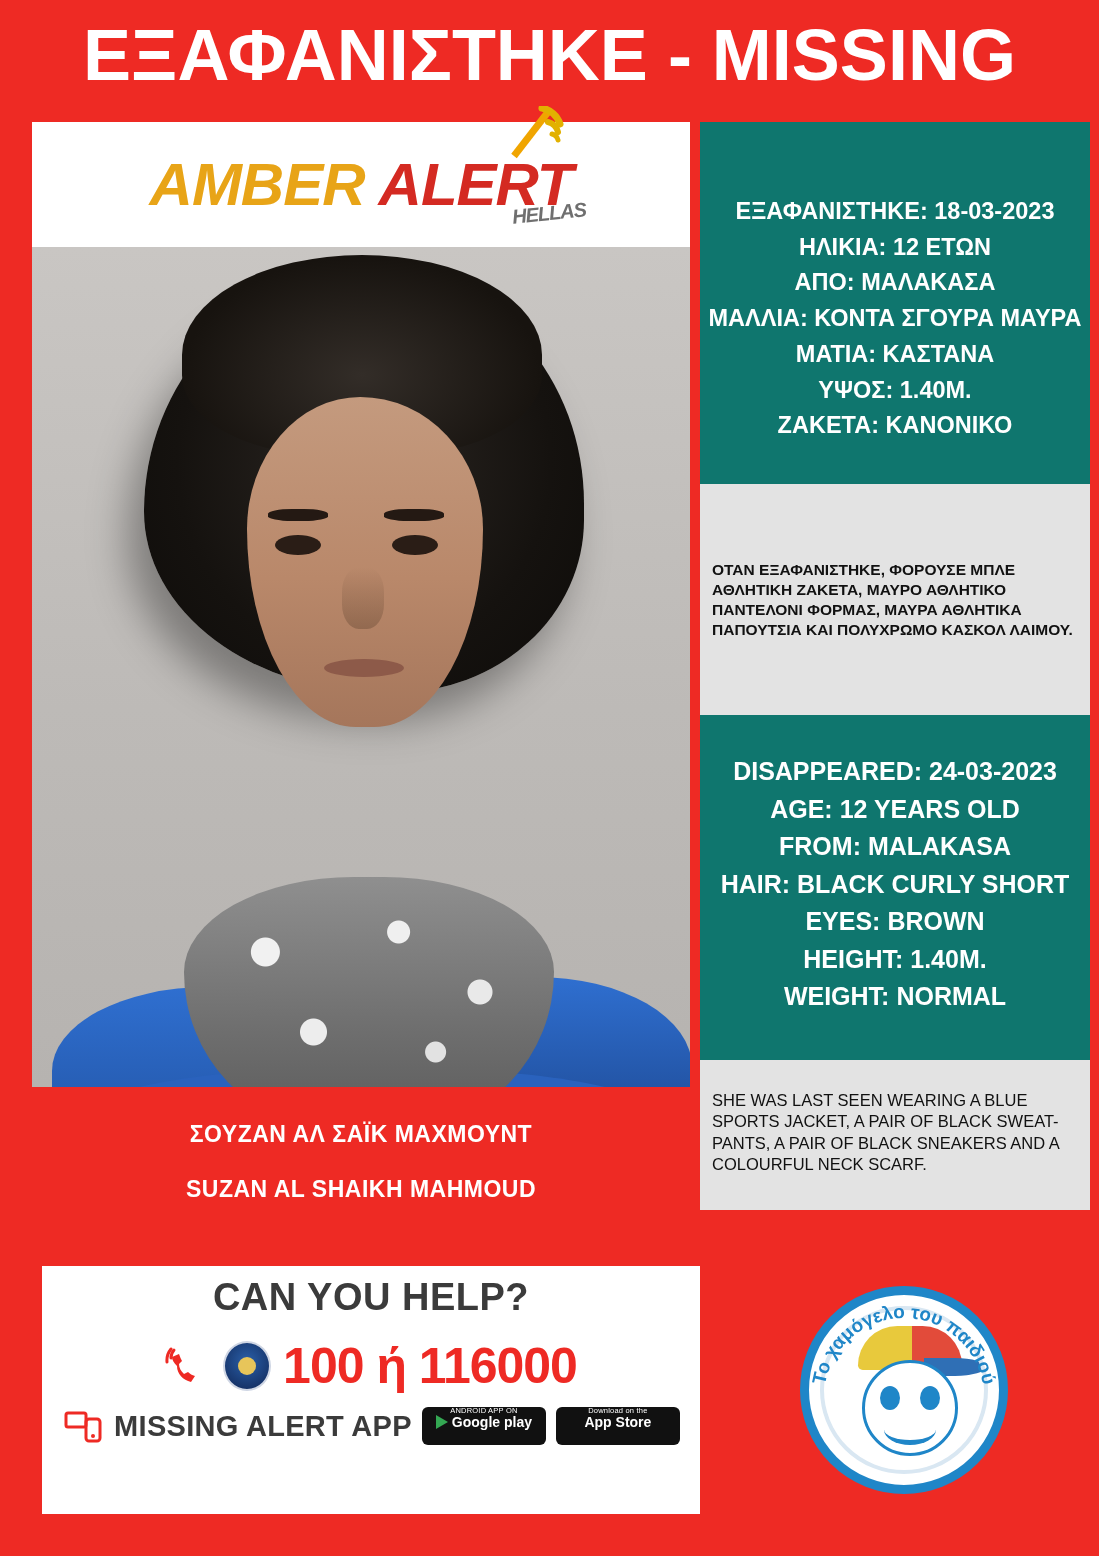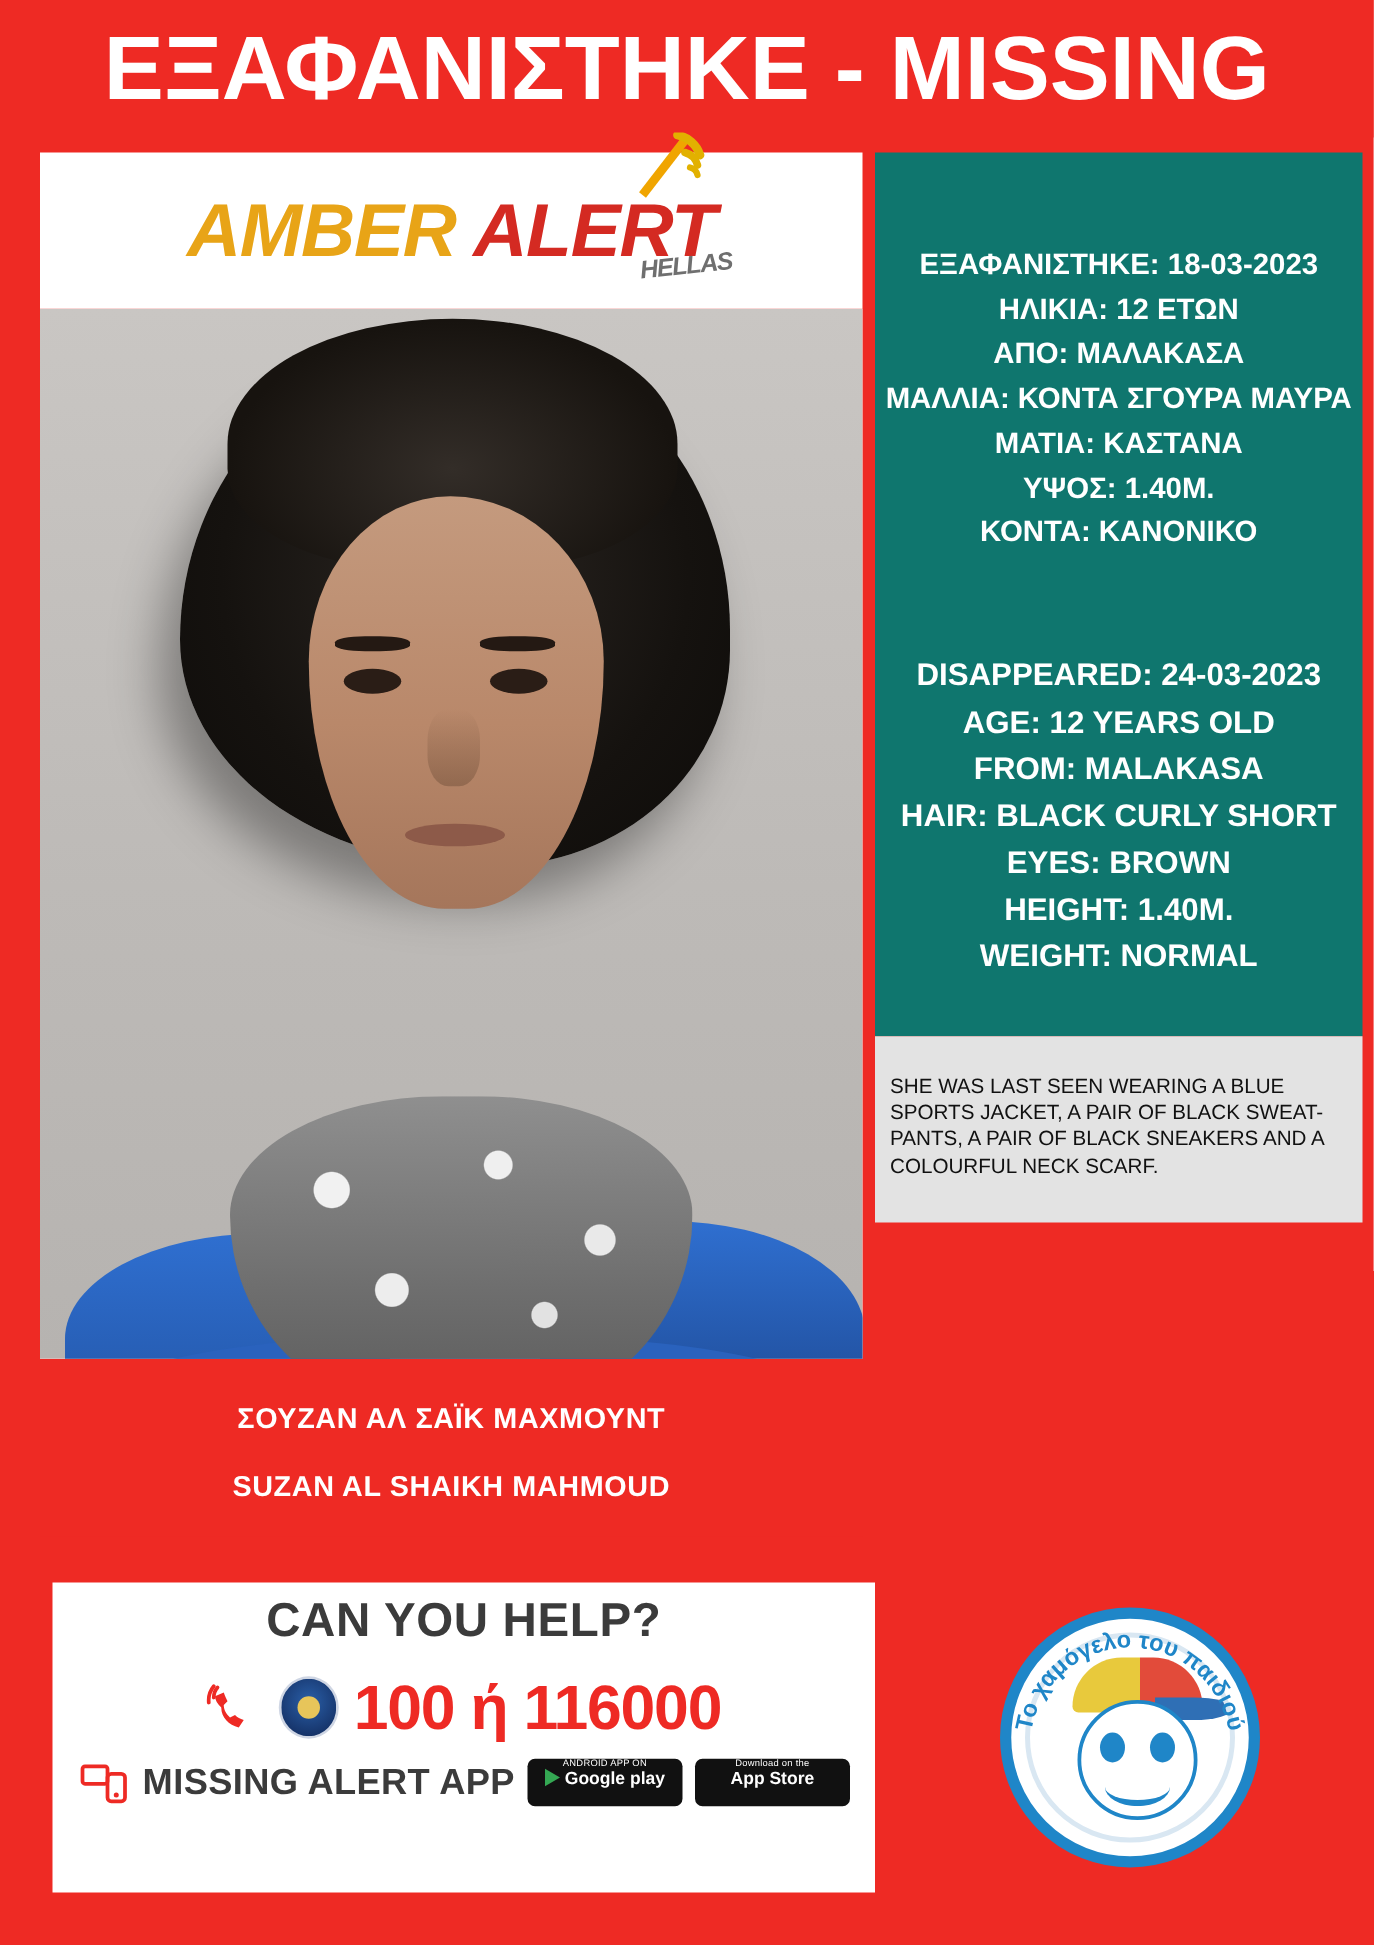--- a/index.html
+++ b/index.html
@@ -453,23 +453,24 @@
 
   <div class="right-col">
 
     <div class="panel info-gr">
       <div>ΕΞΑΦΑΝΙΣΤΗΚΕ: 18-03-2023</div>
       <div>ΗΛΙΚΙΑ: 12 ΕΤΩΝ</div>
       <div>ΑΠΟ: ΜΑΛΑΚΑΣΑ</div>
       <div>ΜΑΛΛΙΑ: ΚΟΝΤΑ ΣΓΟΥΡΑ ΜΑΥΡΑ</div>
       <div>ΜΑΤΙΑ: ΚΑΣΤΑΝΑ</div>
       <div>ΥΨΟΣ: 1.40Μ.</div>
-      <div>ΚΟΝΤΑ: ΚΑΝΟΝΙΚΟ</div>
-    </div>
-
+      <div>ΖΑΚΕΤΑ: ΚΑΝΟΝΙΚΟ</div>
+    </div>
+
+    <div class="panel grey clothes-gr">ΟΤΑΝ ΕΞΑΦΑΝΙΣΤΗΚΕ, ΦΟΡΟΥΣΕ ΜΠΛΕ ΑΘΛΗΤΙΚΗ ΖΑΚΕΤΑ, ΜΑΥΡΟ ΑΘΛΗΤΙΚΟ ΠΑΝΤΕΛΟΝΙ ΦΟΡΜΑΣ, ΜΑΥΡΑ ΑΘΛΗΤΙΚΑ ΠΑΠΟΥΤΣΙΑ ΚΑΙ ΠΟΛΥΧΡΩΜΟ ΚΑΣΚΟΛ ΛΑΙΜΟΥ.</div>
 
     <div class="panel info-en">
       <div>DISAPPEARED: 24-03-2023</div>
       <div>AGE: 12 YEARS OLD</div>
       <div>FROM: MALAKASA</div>
       <div>HAIR: BLACK CURLY SHORT</div>
       <div>EYES: BROWN</div>
       <div>HEIGHT: 1.40M.</div>
       <div>WEIGHT: NORMAL</div>
     </div>

